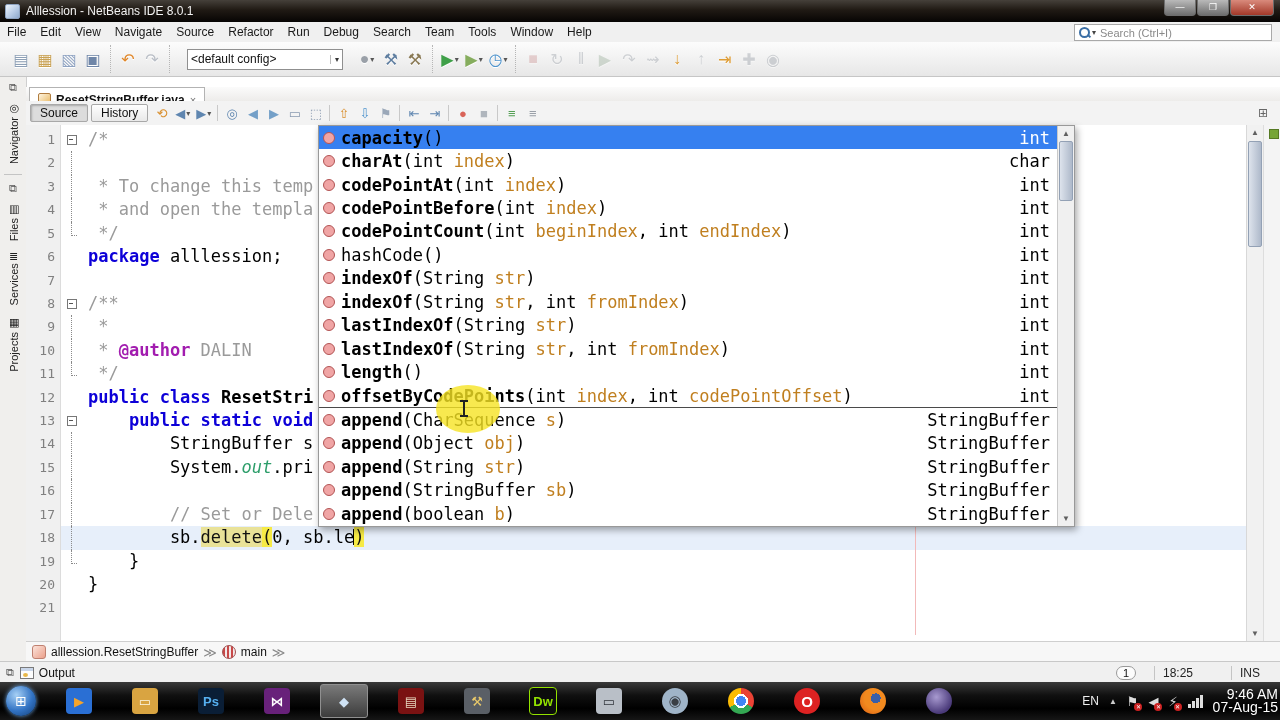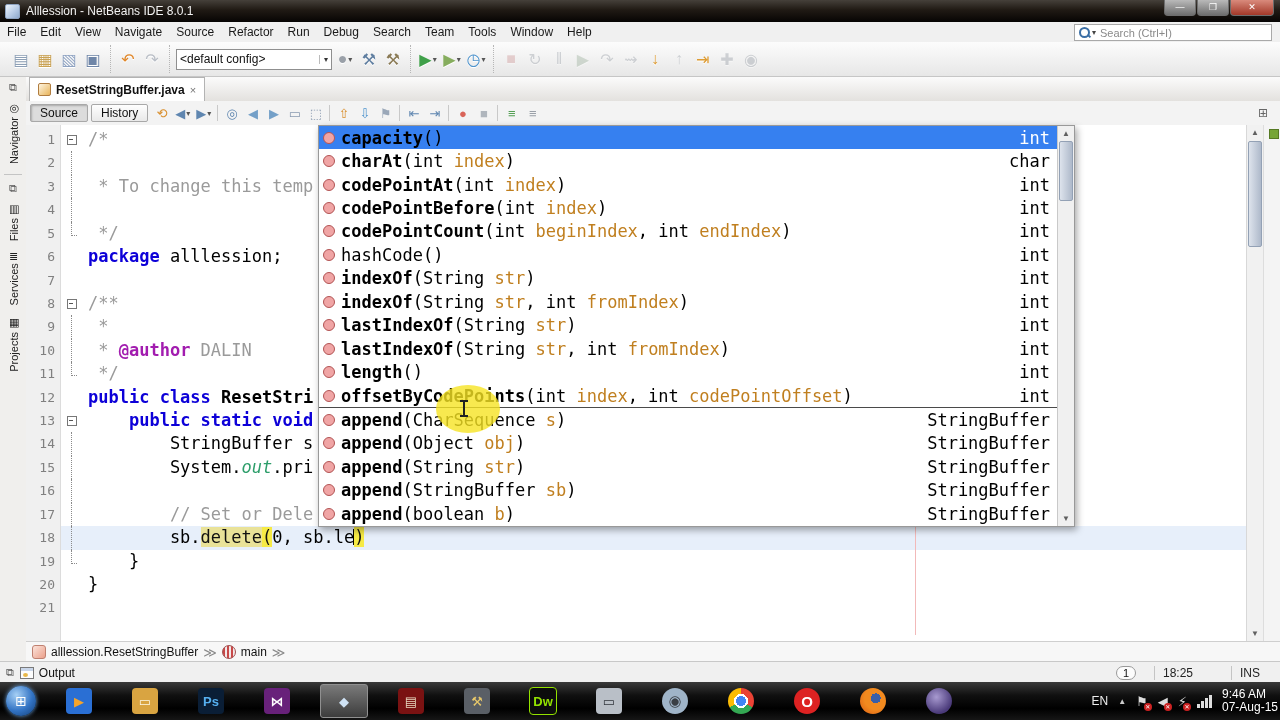--- a/index.html
+++ b/index.html
@@ -32,37 +32,37 @@
   .toolbar{position:absolute;left:0;top:42px;width:1280px;height:34px;
     background:linear-gradient(#fcfcfc,#e7e7e7);border-bottom:1px solid #c6c6c6;
     display:flex;align-items:center;padding-left:4px;}
   .tgroup{display:flex;align-items:center;padding:0 5px;height:28px;border-left:1px dotted #b6b6b6;}
   .tgroup:first-child{border-left:none;}
   .ticon{min-width:24px;height:24px;display:flex;align-items:center;justify-content:center;font-size:16px;}
   .ticon .gl{text-shadow:0 1px 0 #fff;}
   .ticon.dis{opacity:.42;}
   .tarrow{font-size:8px;color:#555;margin-left:1px;}
   .cfg-select{width:148px;height:19px;background:#fff;border:1px solid #8f8f8f;display:flex;
-    align-items:center;justify-content:space-between;padding:0 3px;font-size:12px;margin:0 1px;}
+    align-items:center;justify-content:space-between;padding:0 3px;font-size:12px;margin:0 12px;}
   .cfg-select .dd{font-size:8px;color:#333;border-left:1px solid #bbb;padding-left:4px;}
   .memory{width:90px;height:19px;margin:0 4px;border:1px solid #6f7438;text-align:center;line-height:19px;
     font-size:11px;color:#fbfbe8;text-shadow:0 1px 1px #44471e;
     background:linear-gradient(90deg,#c9cd7d 0 52%,#84893f 52%);}
 
   
   .side-strip{position:absolute;left:0;top:77px;width:26px;height:584px;background:#f0efed;
     border-right:1px solid #cfcfcf;display:flex;flex-direction:column;align-items:center;padding-top:2px;}
   .dock-ic{color:#555;font-size:11px;margin:2px 0;}
   .side-tab{writing-mode:vertical-rl;transform:rotate(180deg);display:flex;align-items:center;
     gap:3px;color:#222;font-size:11px;padding:5px 0;}
   .side-tab .si{font-size:11px;transform:rotate(90deg);}
   .side-div{width:18px;border-top:1px solid #c4c4c4;margin:5px 0;}
 
   
-  .tabrow{position:absolute;left:26px;top:77px;width:1254px;height:24px;
+  .tabrow{position:absolute;left:26px;top:87px;width:1254px;height:24px;
     background:linear-gradient(#fbfbfb,#e3e1de);border-bottom:1px solid #b9b9b9;display:flex;align-items:flex-end;}
   .tab{height:23px;margin-left:3px;background:#fff;border:1px solid #b3b3b3;border-bottom:none;
     display:flex;align-items:center;gap:5px;padding:0 8px;font-size:12px;font-weight:bold;}
   .java-ic{width:11px;height:11px;border:1px solid #b07c3f;border-radius:2px;
     background:linear-gradient(135deg,#fdf4e0,#e8b45a);}
   .tab-close{color:#777;font-weight:normal;font-size:11px;}
 
   
   .edbar{position:absolute;left:26px;top:101px;width:1254px;height:24px;background:#f3f3f3;
     border-bottom:1px solid #d2d2d2;display:flex;align-items:center;padding-left:4px;}
@@ -165,21 +165,21 @@
   .app-sq{width:26px;height:26px;border-radius:4px;display:flex;align-items:center;justify-content:center;
     font-weight:bold;font-size:13px;}
   .app-ci{width:26px;height:26px;border-radius:50%;display:flex;align-items:center;justify-content:center;
     font-weight:bold;font-size:15px;}
   .tray{margin-left:auto;display:flex;align-items:center;gap:10px;color:#eee;padding-right:8px;}
   .tray-ic{position:relative;font-size:13px;color:#ddd;}
   .tray-ic .badge{position:absolute;right:-4px;bottom:-2px;width:8px;height:8px;border-radius:50%;
     background:#c22;color:#fff;font-size:6px;line-height:8px;text-align:center;}
   .sigbars{display:flex;align-items:flex-end;gap:1px;}
   .sigbars i{display:block;width:3px;background:#ddd;}
-  .tray-clock{text-align:left;font-size:12px;line-height:13px;color:#fff;}
+  .tray-clock{text-align:right;font-size:14px;line-height:13px;color:#fff;}
   .tiny-up{font-size:8px;color:#ccc;}
 </style>
 </head>
 <body>
 
 <div class="titlebar">
   <span class="app-cube"></span>
   <span>Alllession - NetBeans IDE 8.0.1</span>
   <span class="win-controls">
     <span class="win-btn">—</span>
@@ -374,20 +374,21 @@
         <span class="fold m"></span>
       </div>
       <div class="cline" style="top: 49.84px;">
         <span class="lnum">3</span>
         <span class="fold m"></span>
         <span class="ctext"><span class="com"> * To change this temp</span></span>
       </div>
       <div class="cline" style="top: 73.26px;">
         <span class="lnum">4</span>
         <span class="fold m"></span>
+        <span class="ctext"><span class="com"> * and open the templa</span></span>
       </div>
       <div class="cline" style="top: 96.68px;">
         <span class="lnum">5</span>
         <span class="fold e"></span>
         <span class="ctext"><span class="com"> */</span></span>
       </div>
       <div class="cline" style="top: 120.1px;">
         <span class="lnum">6</span>
         <span class="ctext"><span class="kw">package</span><span class="pl"> alllession;</span></span>
       </div>

